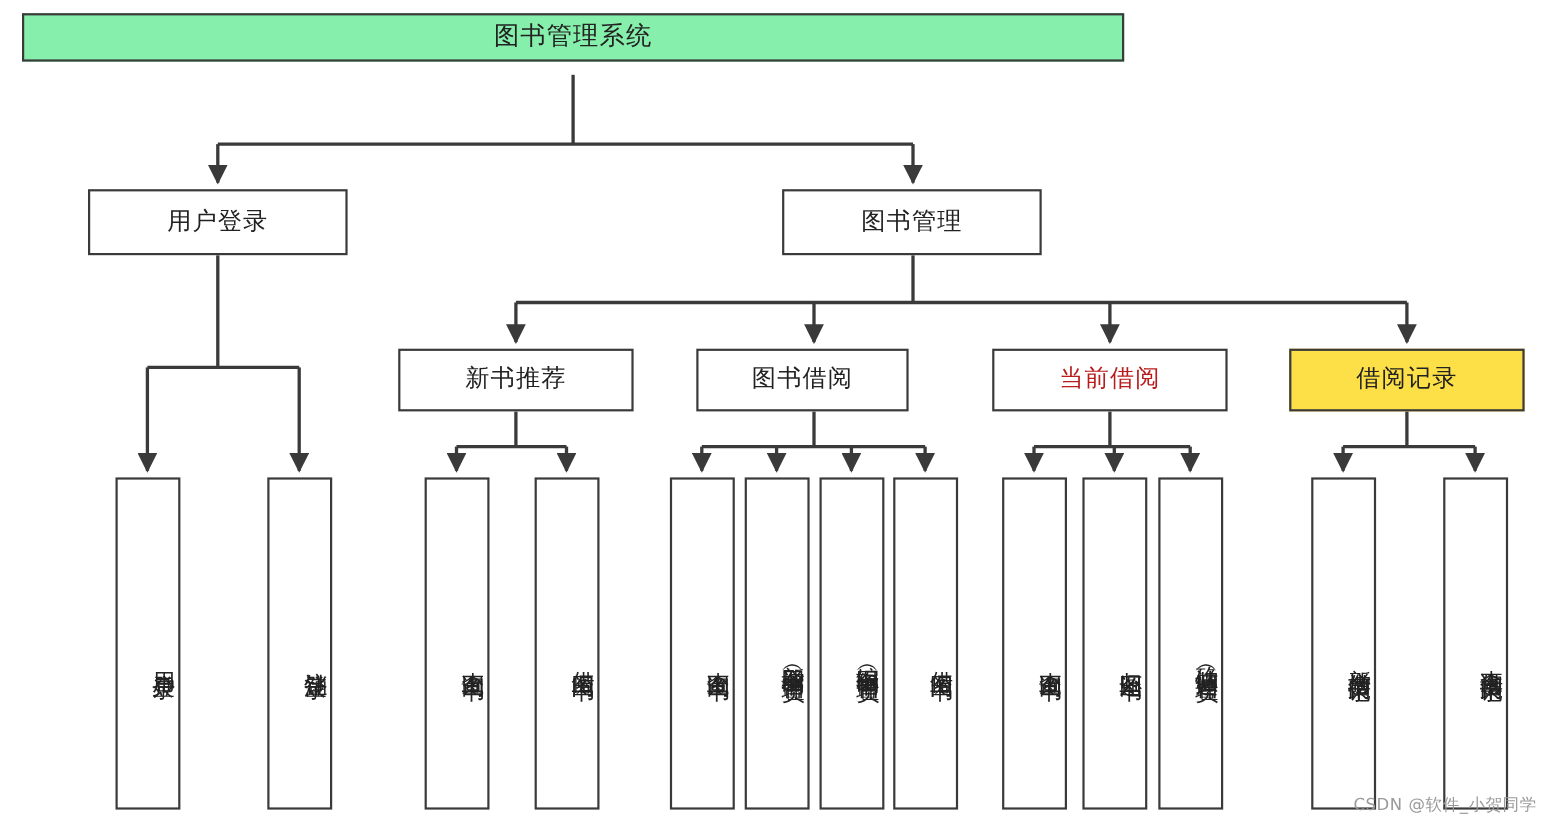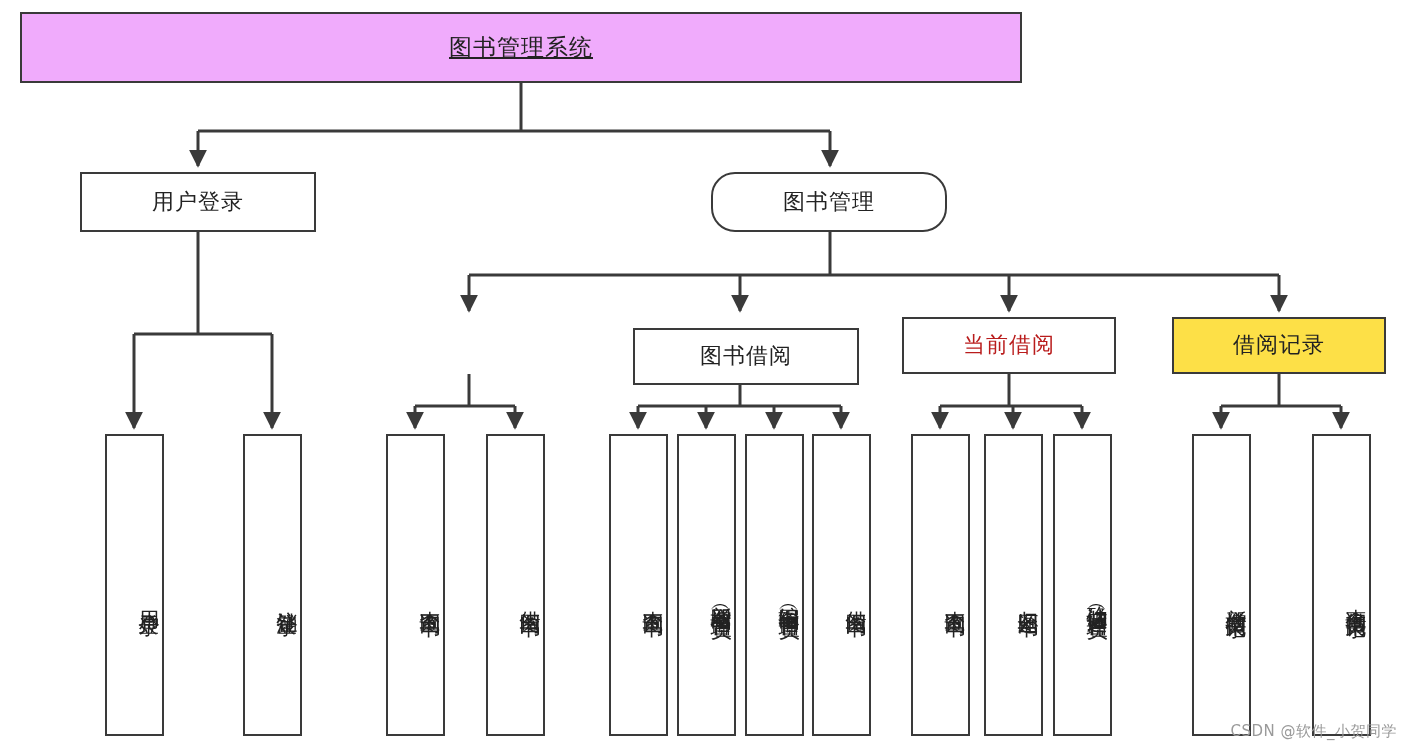--- a/index.html
+++ b/index.html
@@ -111,26 +111,27 @@
       <path d="M 1013 406 L 1013 428" marker-end="url(#arrow)"></path>
       <path d="M 1082 406 L 1082 428" marker-end="url(#arrow)"></path>
 
       <path d="M 1279 374 L 1279 406"></path>
       <path d="M 1221 406 L 1341 406"></path>
       <path d="M 1221 406 L 1221 428" marker-end="url(#arrow)"></path>
       <path d="M 1341 406 L 1341 428" marker-end="url(#arrow)"></path>
     </g>
   </svg>
 
-  <div class="node horiz root" style="left: 20px; top: 12px; width: 1002px; height: 71px; border-color: rgb(58, 58, 58); background: #f0abfc; color: rgb(34, 34, 34); text-decoration: underline;">图书管理系统</div>
+  <div class="node horiz root" style="left: 20px; top: 12px; width: 1002px; height: 44px; border-color: rgb(58, 58, 58); background: #86efac; color: rgb(34, 34, 34);">图书管理系统</div>
 
   <div class="node horiz" style="left: 80px; top: 172px; width: 236px; height: 60px; border-color: rgb(58, 58, 58); background: rgb(255, 255, 255); color: rgb(34, 34, 34);">用户登录</div>
-  <div class="node horiz" style="left: 711px; top: 172px; width: 236px; height: 60px; border-color: rgb(58, 58, 58); background: rgb(255, 255, 255); color: rgb(34, 34, 34); border-radius: 24px;">图书管理</div>
+  <div class="node horiz" style="left: 711px; top: 172px; width: 236px; height: 60px; border-color: rgb(58, 58, 58); background: rgb(255, 255, 255); color: rgb(34, 34, 34);">图书管理</div>
 
-  <div class="node horiz" style="left: 633px; top: 328px; width: 226px; height: 57px; border-color: rgb(58, 58, 58); background: rgb(255, 255, 255); color: rgb(34, 34, 34);">图书借阅</div>
+  <div class="node horiz" style="left: 362px; top: 317px; width: 214px; height: 57px; border-color: rgb(58, 58, 58); background: rgb(255, 255, 255); color: rgb(34, 34, 34);">新书推荐</div>
+  <div class="node horiz" style="left: 633px; top: 317px; width: 193px; height: 57px; border-color: rgb(58, 58, 58); background: rgb(255, 255, 255); color: rgb(34, 34, 34);">图书借阅</div>
   <div class="node horiz" style="left: 902px; top: 317px; width: 214px; height: 57px; border-color: rgb(58, 58, 58); background: rgb(255, 255, 255); color: #b91c1c;">当前借阅</div>
   <div class="node horiz" style="left: 1172px; top: 317px; width: 214px; height: 57px; border-color: rgb(58, 58, 58); background: #fde047; color: rgb(34, 34, 34);">借阅记录</div>
 
   <div class="node vert" style="left: 105px; top: 434px; width: 59px; height: 302px; border-color: rgb(58, 58, 58); background: rgb(255, 255, 255); color: rgb(34, 34, 34);">用户登录</div>
   <div class="node vert" style="left: 243px; top: 434px; width: 59px; height: 302px; border-color: rgb(58, 58, 58); background: rgb(255, 255, 255); color: rgb(34, 34, 34);">注销登录</div>
   <div class="node vert" style="left: 386px; top: 434px; width: 59px; height: 302px; border-color: rgb(58, 58, 58); background: rgb(255, 255, 255); color: rgb(34, 34, 34);">查询图书</div>
   <div class="node vert" style="left: 486px; top: 434px; width: 59px; height: 302px; border-color: rgb(58, 58, 58); background: rgb(255, 255, 255); color: rgb(34, 34, 34);">借阅图书</div>
   <div class="node vert" style="left: 609px; top: 434px; width: 59px; height: 302px; border-color: rgb(58, 58, 58); background: rgb(255, 255, 255); color: rgb(34, 34, 34);">查询图书</div>
   <div class="node vert" style="left: 677px; top: 434px; width: 59px; height: 302px; border-color: rgb(58, 58, 58); background: rgb(255, 255, 255); color: rgb(34, 34, 34);">新增图书（管理员）</div>
   <div class="node vert" style="left: 745px; top: 434px; width: 59px; height: 302px; border-color: rgb(58, 58, 58); background: rgb(255, 255, 255); color: rgb(34, 34, 34);">编辑图书（管理员）</div>

